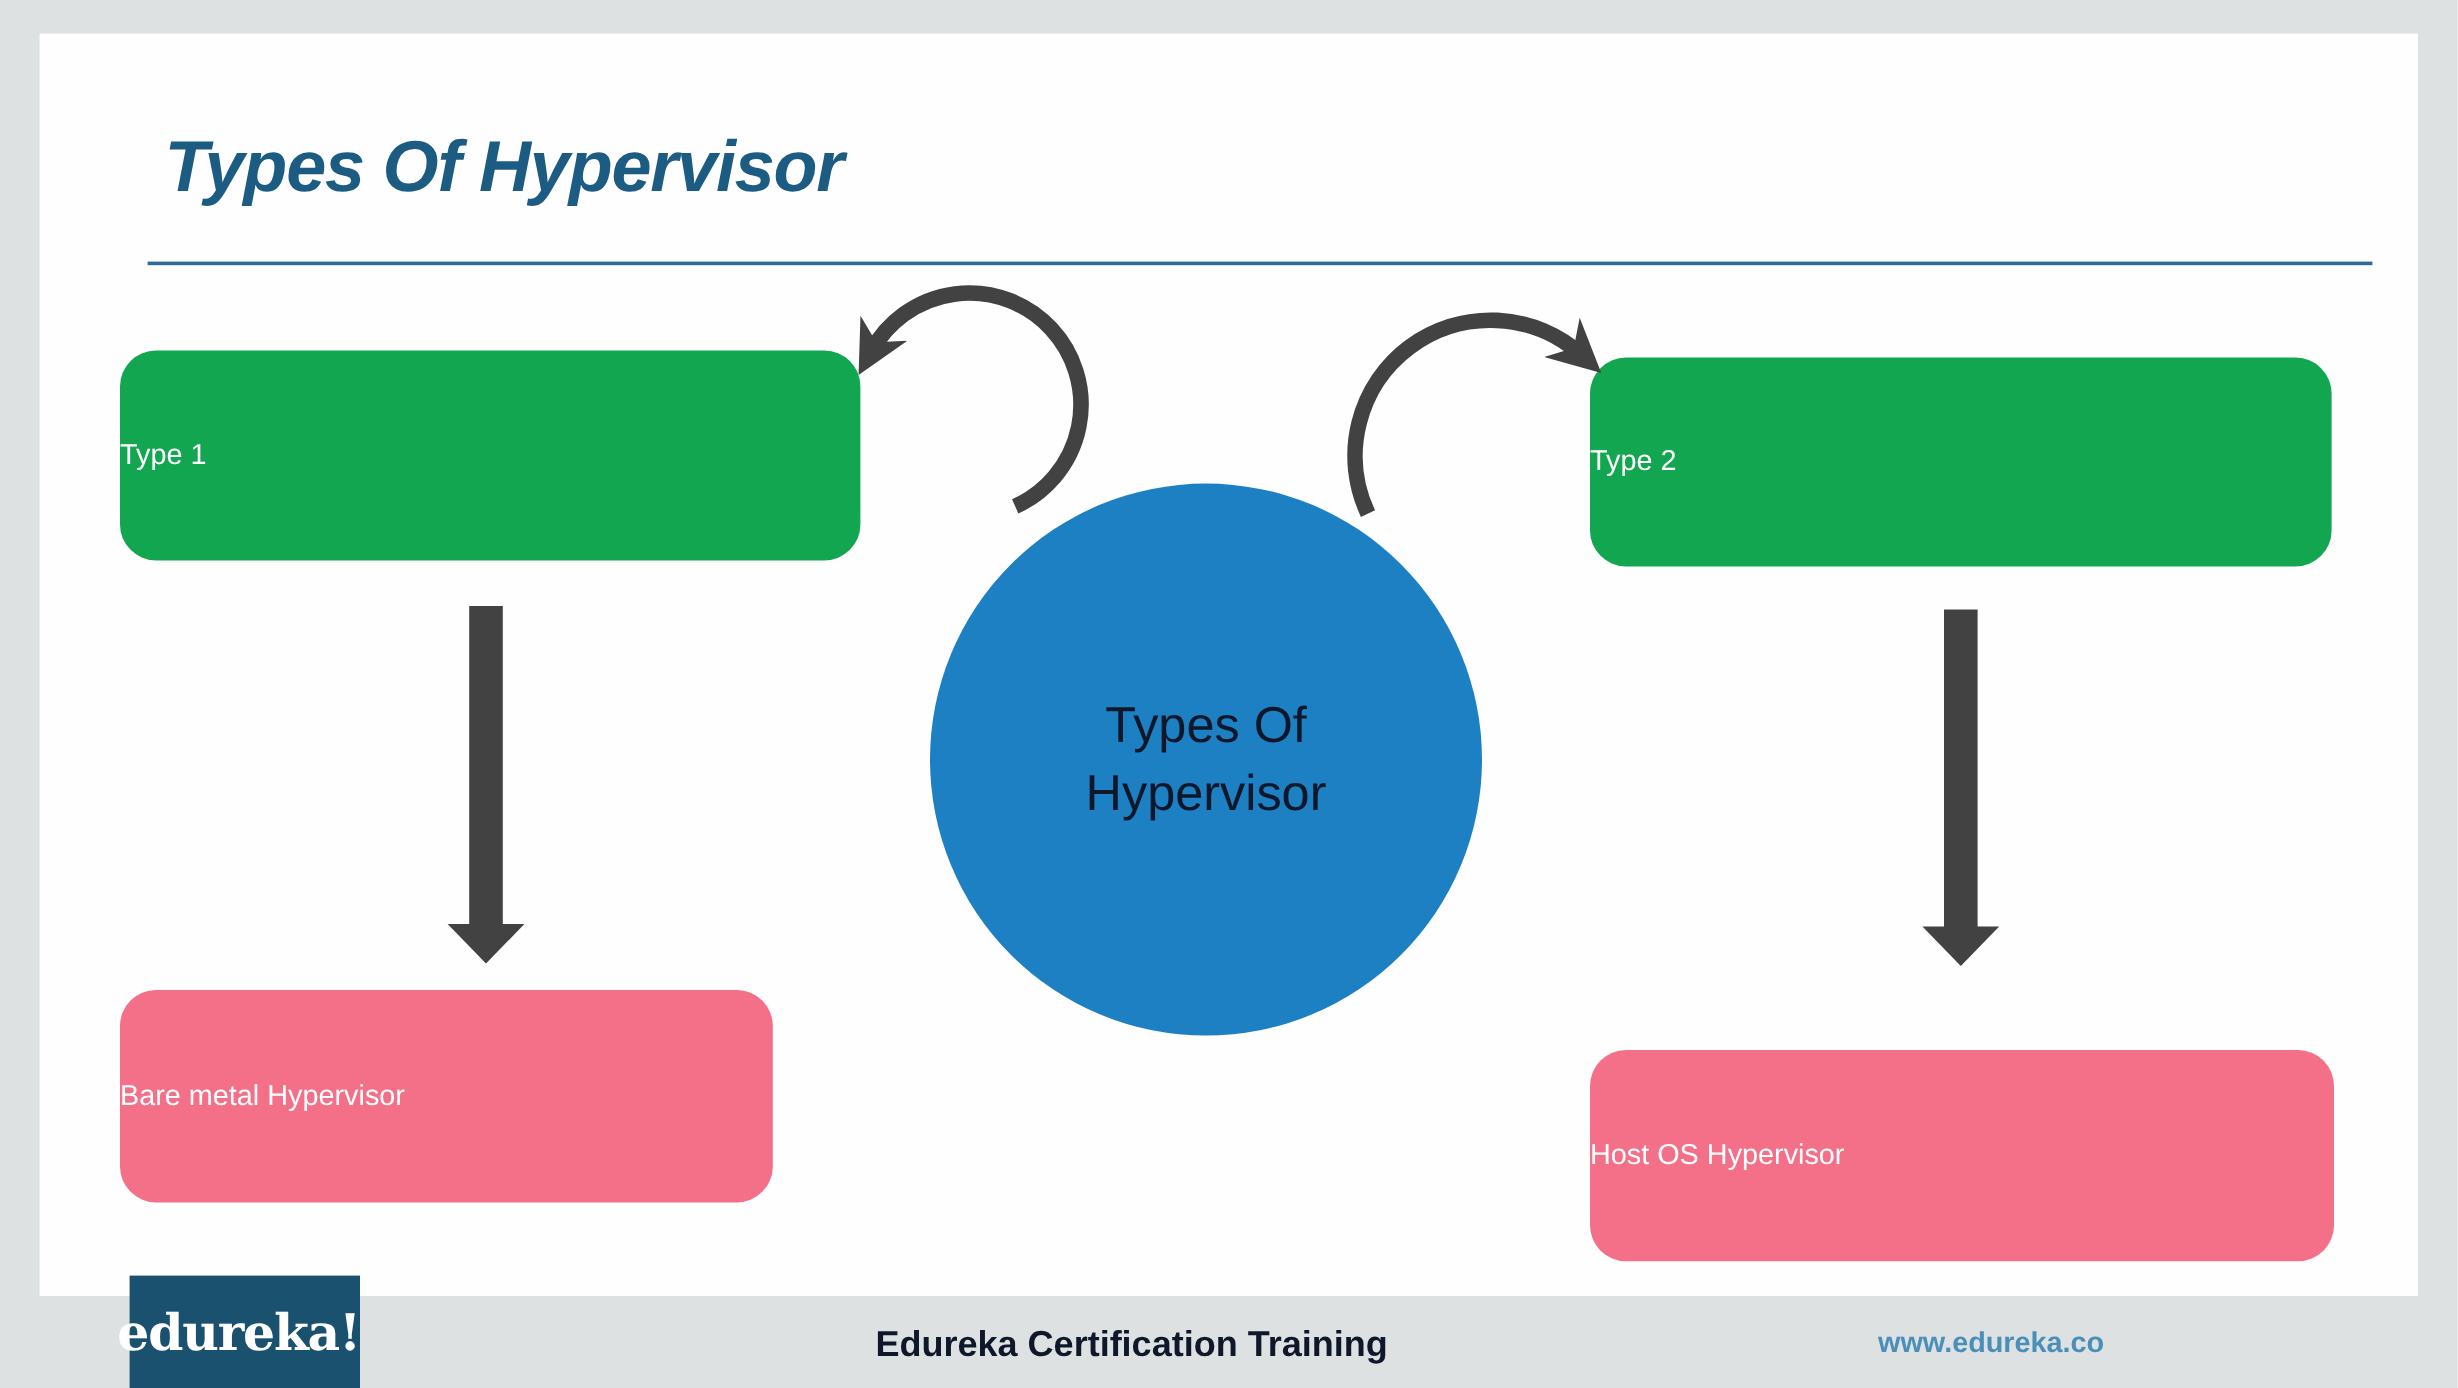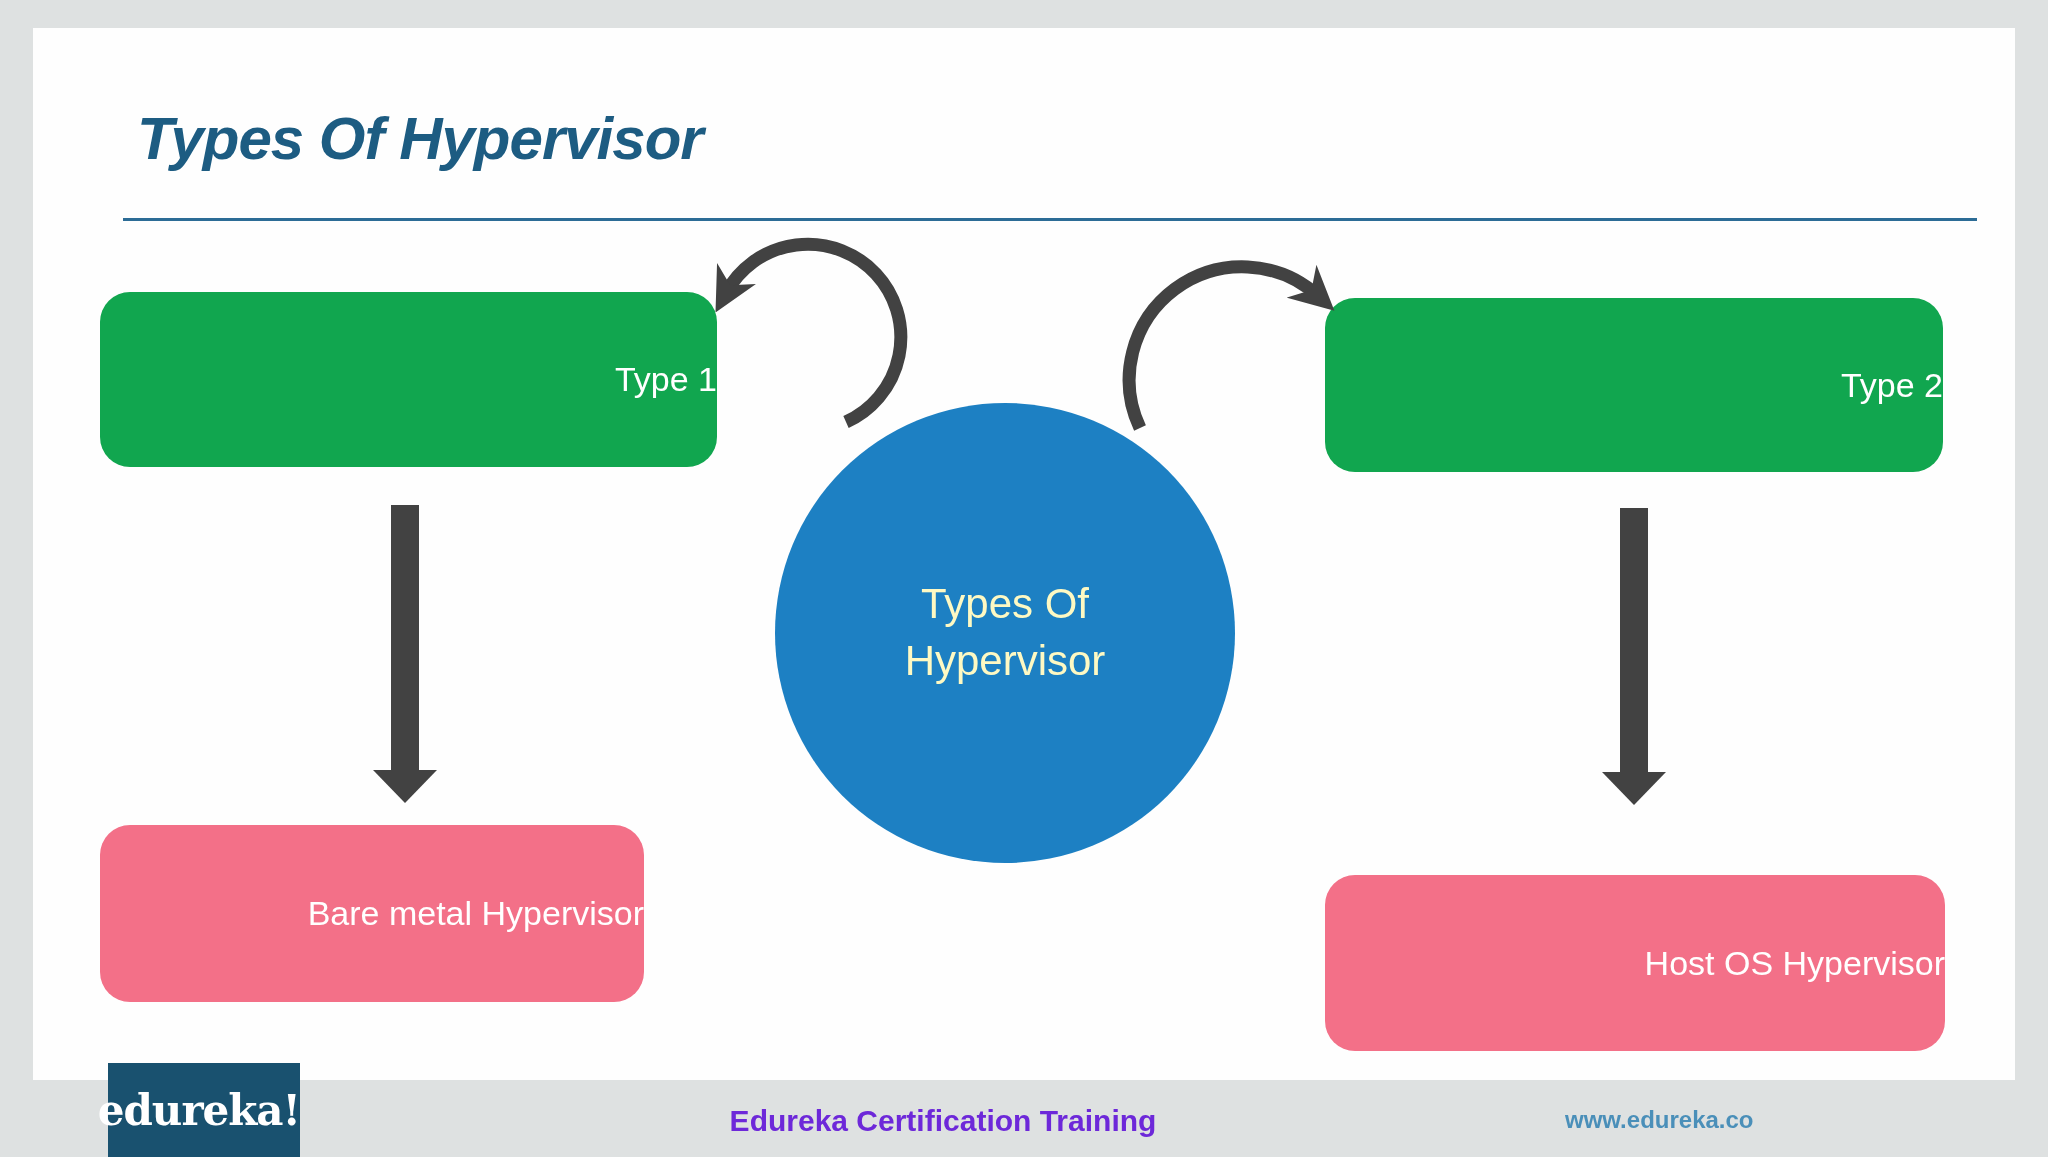--- a/index.html
+++ b/index.html
@@ -15,48 +15,48 @@
   .page-title{
     position:absolute;left:88px;top:60px;
     font-size:60px;font-weight:700;color:#1d5c82;letter-spacing:-1px;
     white-space:nowrap;
   }
   .title-rule{
     position:absolute;left:90px;top:190px;width:1854px;height:3px;
     background:#2c6c96;
   }
   .node{
-    position:absolute;display:flex;align-items:center;justify-content:flex-end;
-    color:#ffffff;font-size:34px;border-radius:30px;text-align:center;
+    position:absolute;display:flex;align-items:center;justify-content:flex-start;
+    color:#ffffff;font-size:24px;border-radius:30px;text-align:center;
   }
   .node.green{background:#11a64f;}
   .node.pink{background:#f37088;}
   #type1-box{left:100px;top:292px;width:617px;height:175px;}
   #type2-box{left:1325px;top:298px;width:618px;height:174px;}
   #bare-metal-box{left:100px;top:825px;width:544px;height:177px;}
   #host-os-box{left:1325px;top:827px;width:620px;height:176px;margin-top:48px;}
   .center-circle{
     position:absolute;left:775px;top:403px;width:460px;height:460px;
     background:#1d80c3;border-radius:50%;
     display:flex;flex-direction:column;align-items:center;justify-content:center;
-    color:#fef9c3;font-size:42px;line-height:1.35;text-align:center;
+    color:#0f172a;font-size:42px;line-height:1.35;text-align:center;
   }
   .arrow-layer{
     position:absolute;left:0;top:0;width:2048px;height:1157px;
     pointer-events:none;
   }
   .footer-logo{
     position:absolute;left:108px;top:1063px;width:192px;height:94px;
     background:#19516f;display:flex;align-items:center;justify-content:flex-end;
     color:#ffffff;font-family:"DejaVu Serif", serif;font-weight:700;
     font-size:42px;letter-spacing:-1px;
   }
   .footer-center{
     position:absolute;left:943px;top:1104px;transform:translateX(-50%);
-    font-size:30px;font-weight:700;color:#6d28d9;white-space:nowrap;
+    font-size:30px;font-weight:700;color:#0f172a;white-space:nowrap;
   }
   .footer-site{
     position:absolute;left:1565px;top:1106px;
     font-size:24px;font-weight:700;color:#4a8fb9;white-space:nowrap;
   }
 </style>
 </head>
 <body>
 
 <div class="slide">

